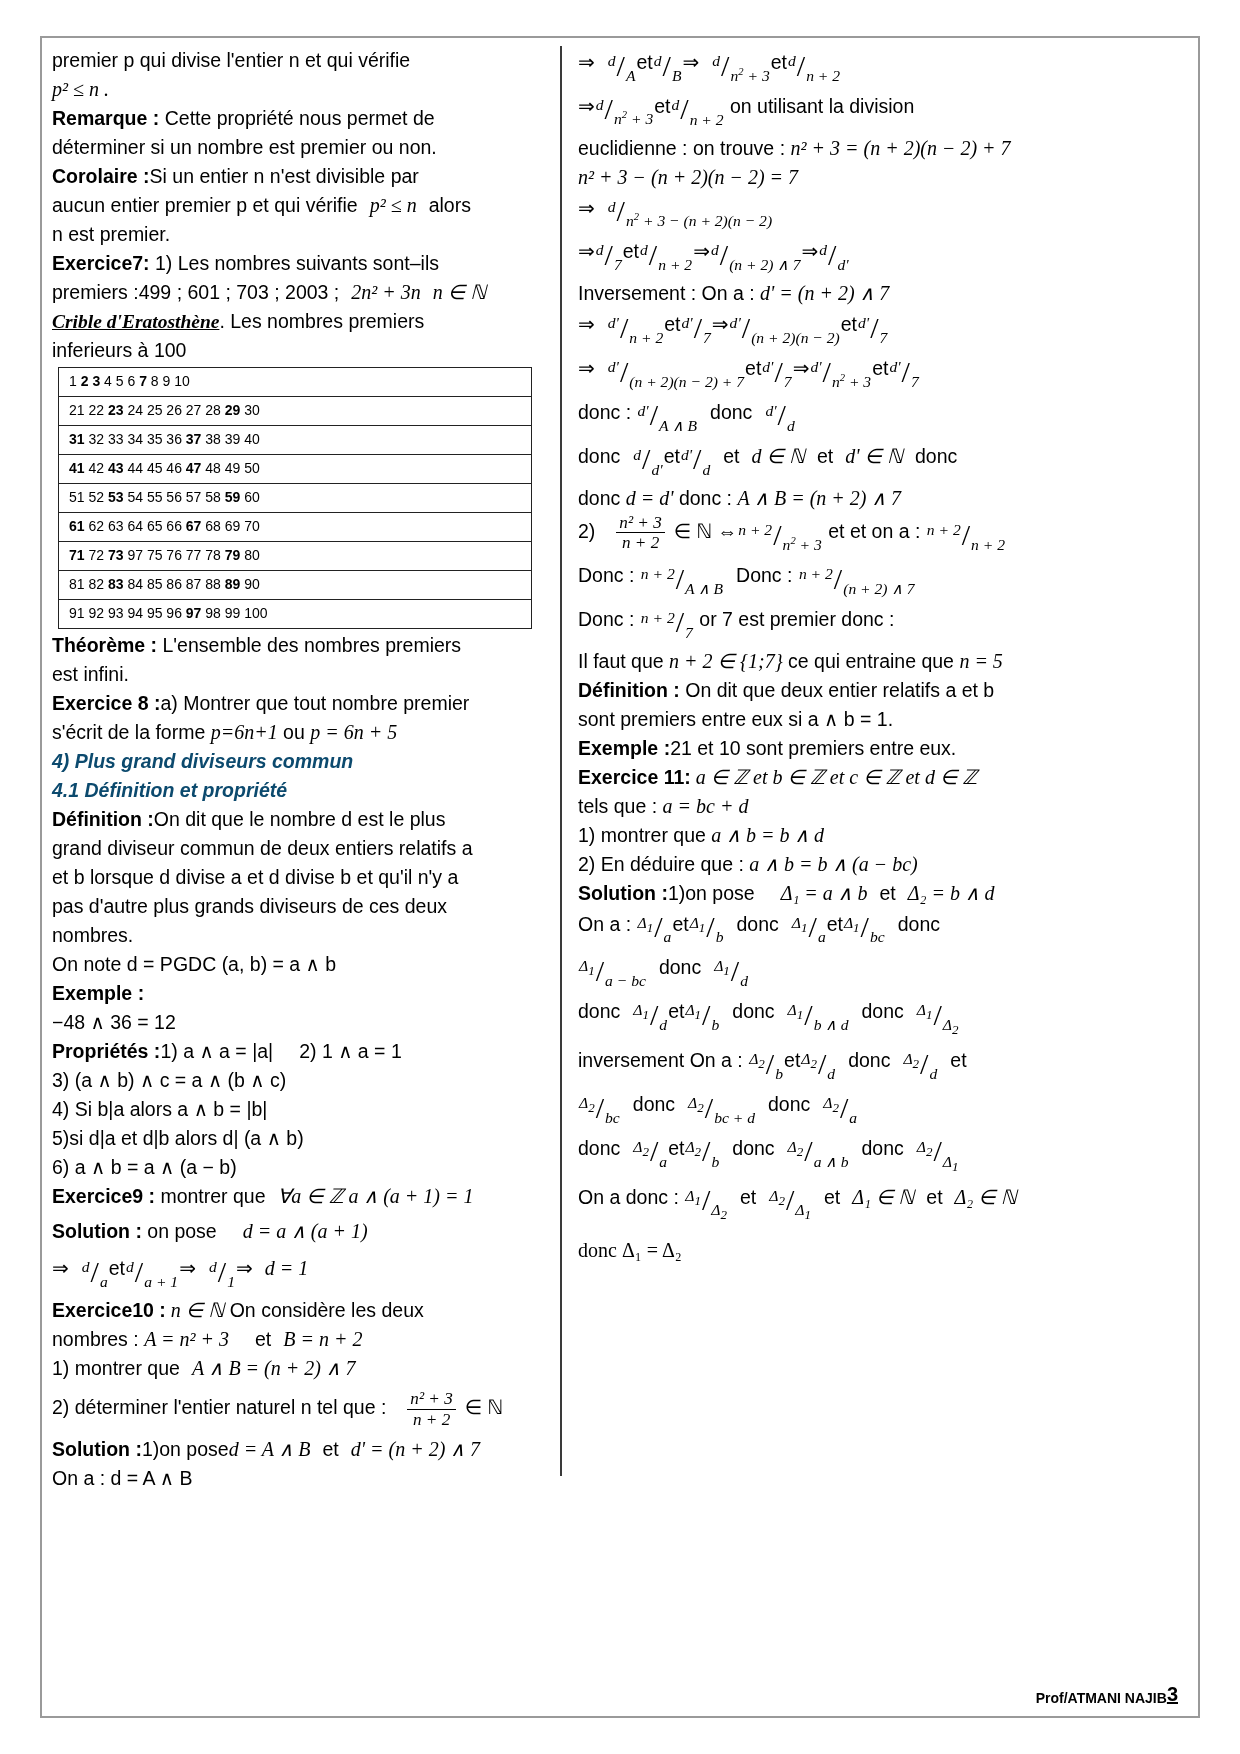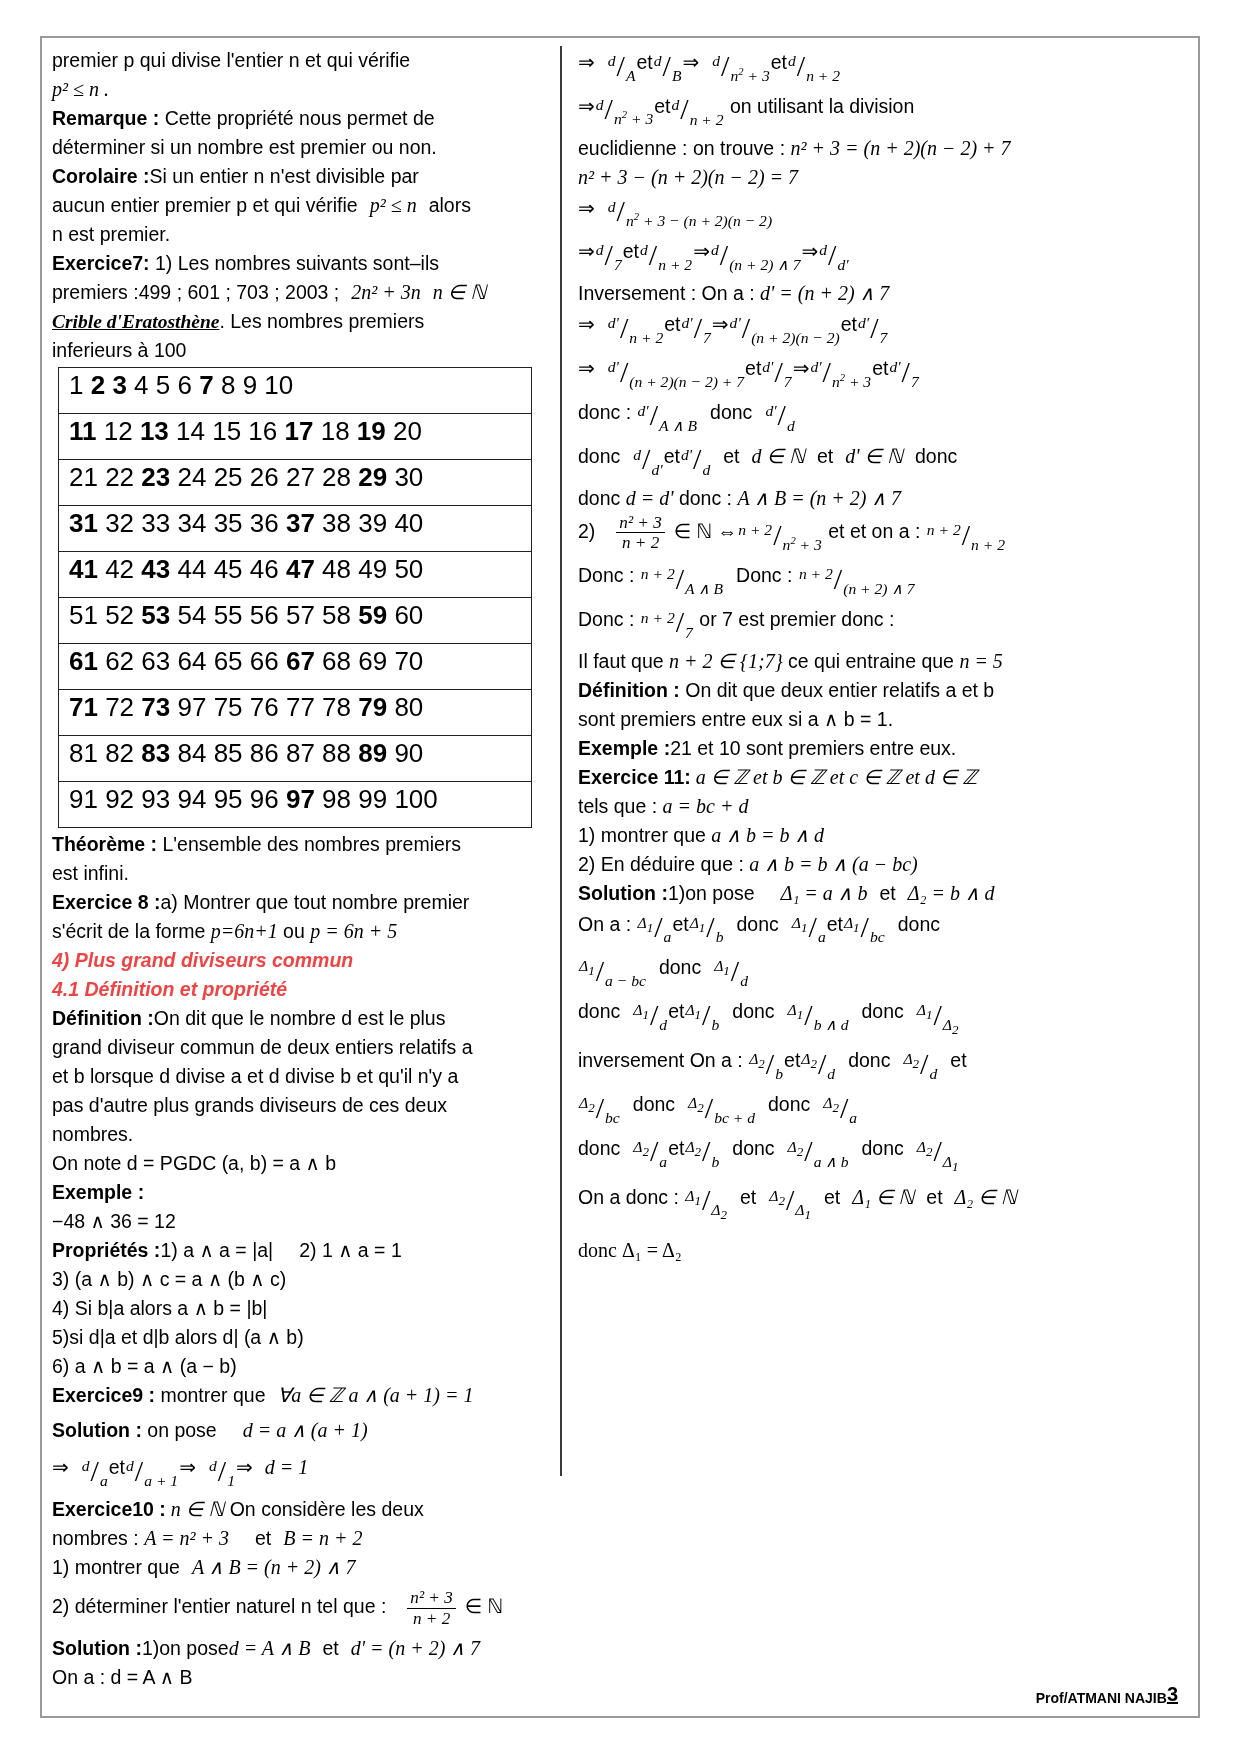--- a/index.html
+++ b/index.html
@@ -6,37 +6,37 @@
   body{width:1240px;height:1754px;font-family:"Liberation Sans",sans-serif;color:#000;}
   .page{position:relative;width:1240px;height:1754px;box-sizing:border-box;}
   .frame{position:absolute;left:40px;top:36px;width:1160px;height:1682px;border:2px solid #9a9a9a;box-sizing:border-box;}
   .cols{position:absolute;left:52px;top:46px;width:1136px;height:1440px;display:flex;}
   .col{box-sizing:border-box;}
   .colL{width:502px;padding-right:10px;}
   .divider{width:2px;background:#3a3a3a;margin:0 16px 0 6px;height:1430px;}
   .colR{width:600px;}
   .ln{font-size:19.5px;line-height:29px;margin:0;}
   .b{font-weight:bold;}
-  .red{color:#ef4444;font-weight:bold;font-style:italic;}
+  .red{color:#0c4a6e;font-weight:bold;font-style:italic;}
   .it{font-style:italic;font-family:"Liberation Serif",serif;}
   .mt{font-family:"Liberation Serif",serif;font-style:italic;font-size:20px;}
   .mtu{font-family:"Liberation Serif",serif;font-style:normal;font-size:20px;}
   .u{text-decoration:underline;}
   sup{font-size:0.68em;vertical-align:super;font-style:italic;}
   
   .frac{display:inline-block;position:relative;vertical-align:-0.30em;margin:0 1px;font-family:"Liberation Serif",serif;font-style:italic;white-space:nowrap;}
   .frac .nu{display:inline-block;font-size:0.80em;vertical-align:0.55em;padding-right:1px;}
   .frac .sl{display:inline-block;font-size:1.55em;font-style:normal;line-height:0.5;transform:translateY(0.04em);padding:0 0px;font-family:"Liberation Serif",serif;}
   .frac .de{display:inline-block;font-size:0.80em;vertical-align:-0.40em;padding-left:1px;}
   
   .vfrac{display:inline-block;vertical-align:middle;text-align:center;font-family:"Liberation Serif",serif;font-style:italic;font-size:0.88em;line-height:1.15;margin:0 9px;}
   .vfrac .vn{display:block;border-bottom:1px solid #000;padding:0 3px;}
   .vfrac .vd{display:block;padding:0 3px;}
   table.sieve{border-collapse:collapse;width:474px;margin:2px 0 2px 6px;}
-  table.sieve td{border:1px solid #222;padding:2px 4px 12px 10px;font-size:26px;height:22px;}
+  table.sieve td{border:1px solid #222;padding:2px 4px 4px 10px;font-size:14px;height:22px;}
   table.sieve td b{font-weight:bold;}
   .footer{position:absolute;left:62px;right:62px;bottom:48px;display:flex;justify-content:flex-end;align-items:flex-end;}
   .author{font-size:14px;font-weight:bold;}
   .pageno{font-size:20px;font-weight:bold;text-decoration:underline;}
   .sp{display:inline-block;width:12px;}
   .sp2{display:inline-block;width:26px;}
   .gap{height:6px;}
 </style>
 </head>
 <body>
@@ -85,23 +85,20 @@
       <p class="ln">
         <span>inferieurs à 100</span>
       </p>
 
       <table class="sieve" id="sieve-table">
           <tbody>
             <tr>
               <td><span>1</span> <b>2</b> <b>3</b> <span>4</span> <span>5</span> <span>6</span> <b>7</b> <span>8</span> <span>9</span> <span>10</span></td>
             </tr>
             <tr>
-              <td><b>11</b> <span>12</span> <b>13</b> <span>14</span> <span>15</span> <span>16</span> <b>17</b> <span>18</span> <b>19</b> <span>20</span></td>
-            </tr>
-            <tr>
               <td><span>21</span> <span>22</span> <b>23</b> <span>24</span> <span>25</span> <span>26</span> <span>27</span> <span>28</span> <b>29</b> <span>30</span></td>
             </tr>
             <tr>
               <td><b>31</b> <span>32</span> <span>33</span> <span>34</span> <span>35</span> <span>36</span> <b>37</b> <span>38</span> <span>39</span> <span>40</span></td>
             </tr>
             <tr>
               <td><b>41</b> <span>42</span> <b>43</b> <span>44</span> <span>45</span> <span>46</span> <b>47</b> <span>48</span> <span>49</span> <span>50</span></td>
             </tr>
             <tr>
               <td><span>51</span> <span>52</span> <b>53</b> <span>54</span> <span>55</span> <span>56</span> <span>57</span> <span>58</span> <b>59</b> <span>60</span></td>

